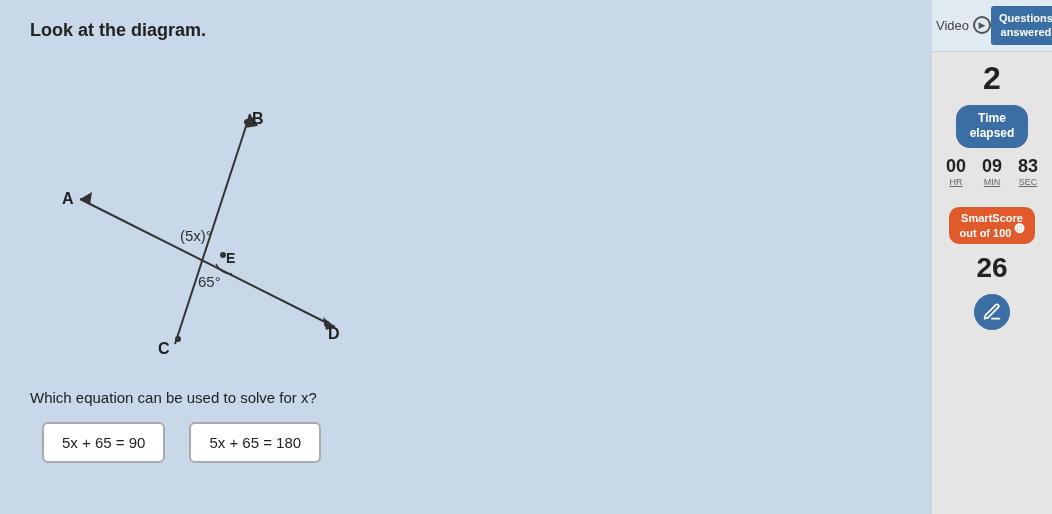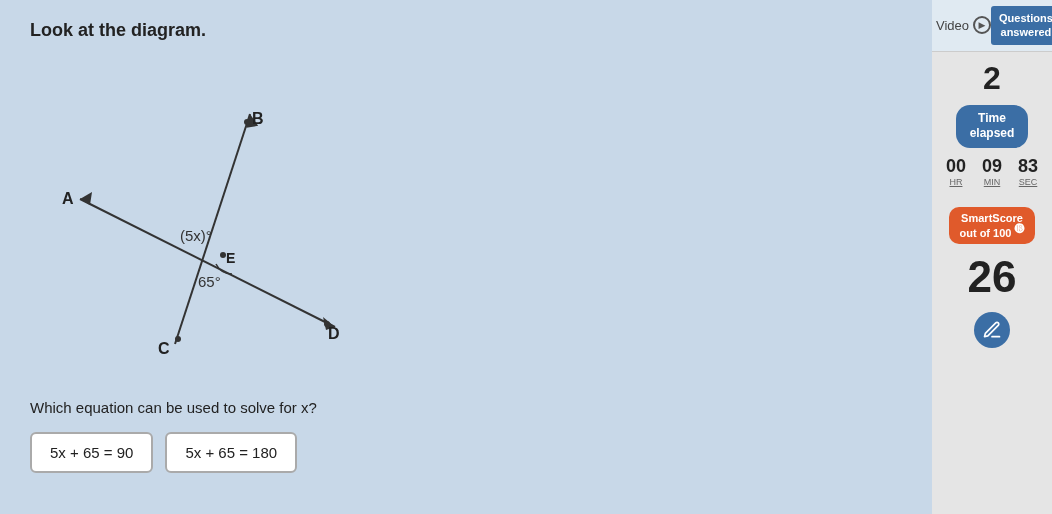--- a/index.html
+++ b/index.html
@@ -28,36 +28,37 @@
       height: 320px;
       margin-left: 10px;
     }
     .diagram-svg {
       position: absolute;
       top: 0; left: 0;
     }
     .which-equation {
       font-size: 15px;
       color: #222;
-      margin-top: 20px;
+      margin-top: 10px;
       margin-bottom: 16px;
     }
     .answer-options {
       display: flex;
       gap: 12px;
       flex-wrap: wrap;
     }
     .answer-btn {
       background: #fff;
       border: 2px solid #aaa;
       border-radius: 6px;
       padding: 10px 18px;
       font-size: 15px;
       cursor: pointer;
       color: #222;
+      margin-left: 12px;
     }
 
     
     .sidebar {
       width: 120px;
       background: #e5e5e5;
       display: flex;
       flex-direction: column;
       align-items: center;
       padding: 0;
@@ -145,21 +146,21 @@
       background: #e05a2b;
       color: #fff;
       font-size: 11px;
       font-weight: bold;
       text-align: center;
       padding: 5px 10px;
       border-radius: 10px;
       margin-bottom: 8px;
     }
     .smartscore-value {
-      font-size: 44px;
+      font-size: 28px;
       font-weight: bold;
       color: #222;
       text-align: center;
       margin-bottom: 10px;
     }
     .pencil-icon {
       width: 36px;
       height: 36px;
       background: #3b6ea5;
       border-radius: 50%;

